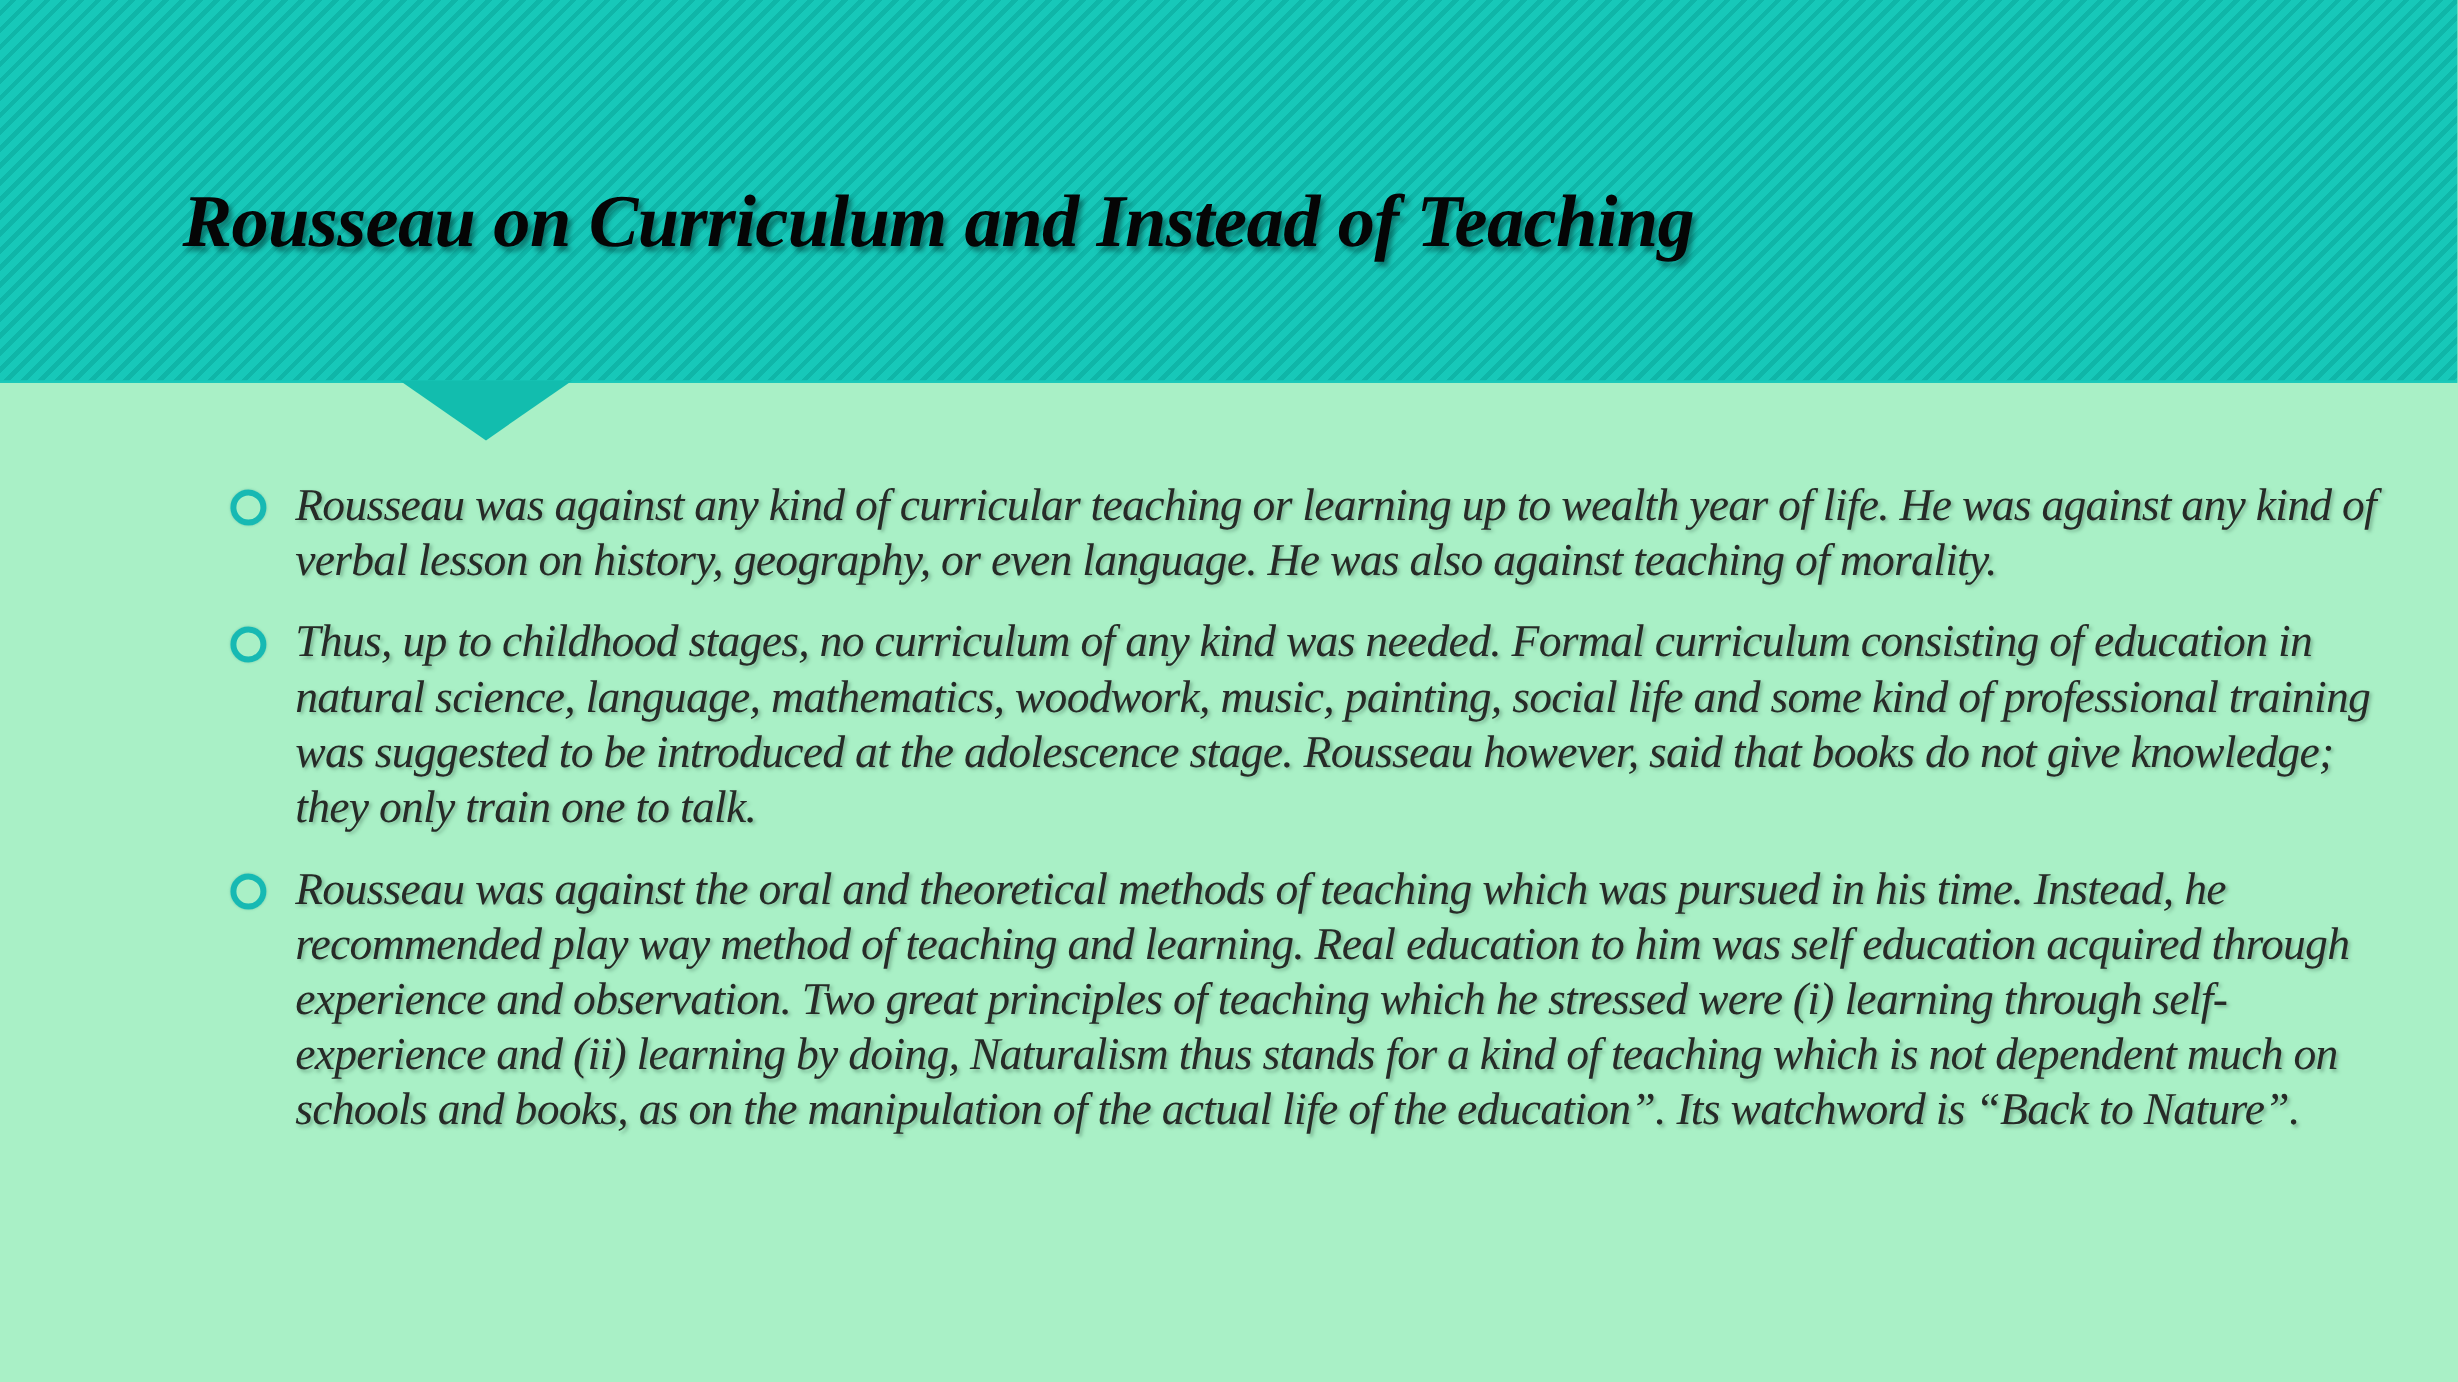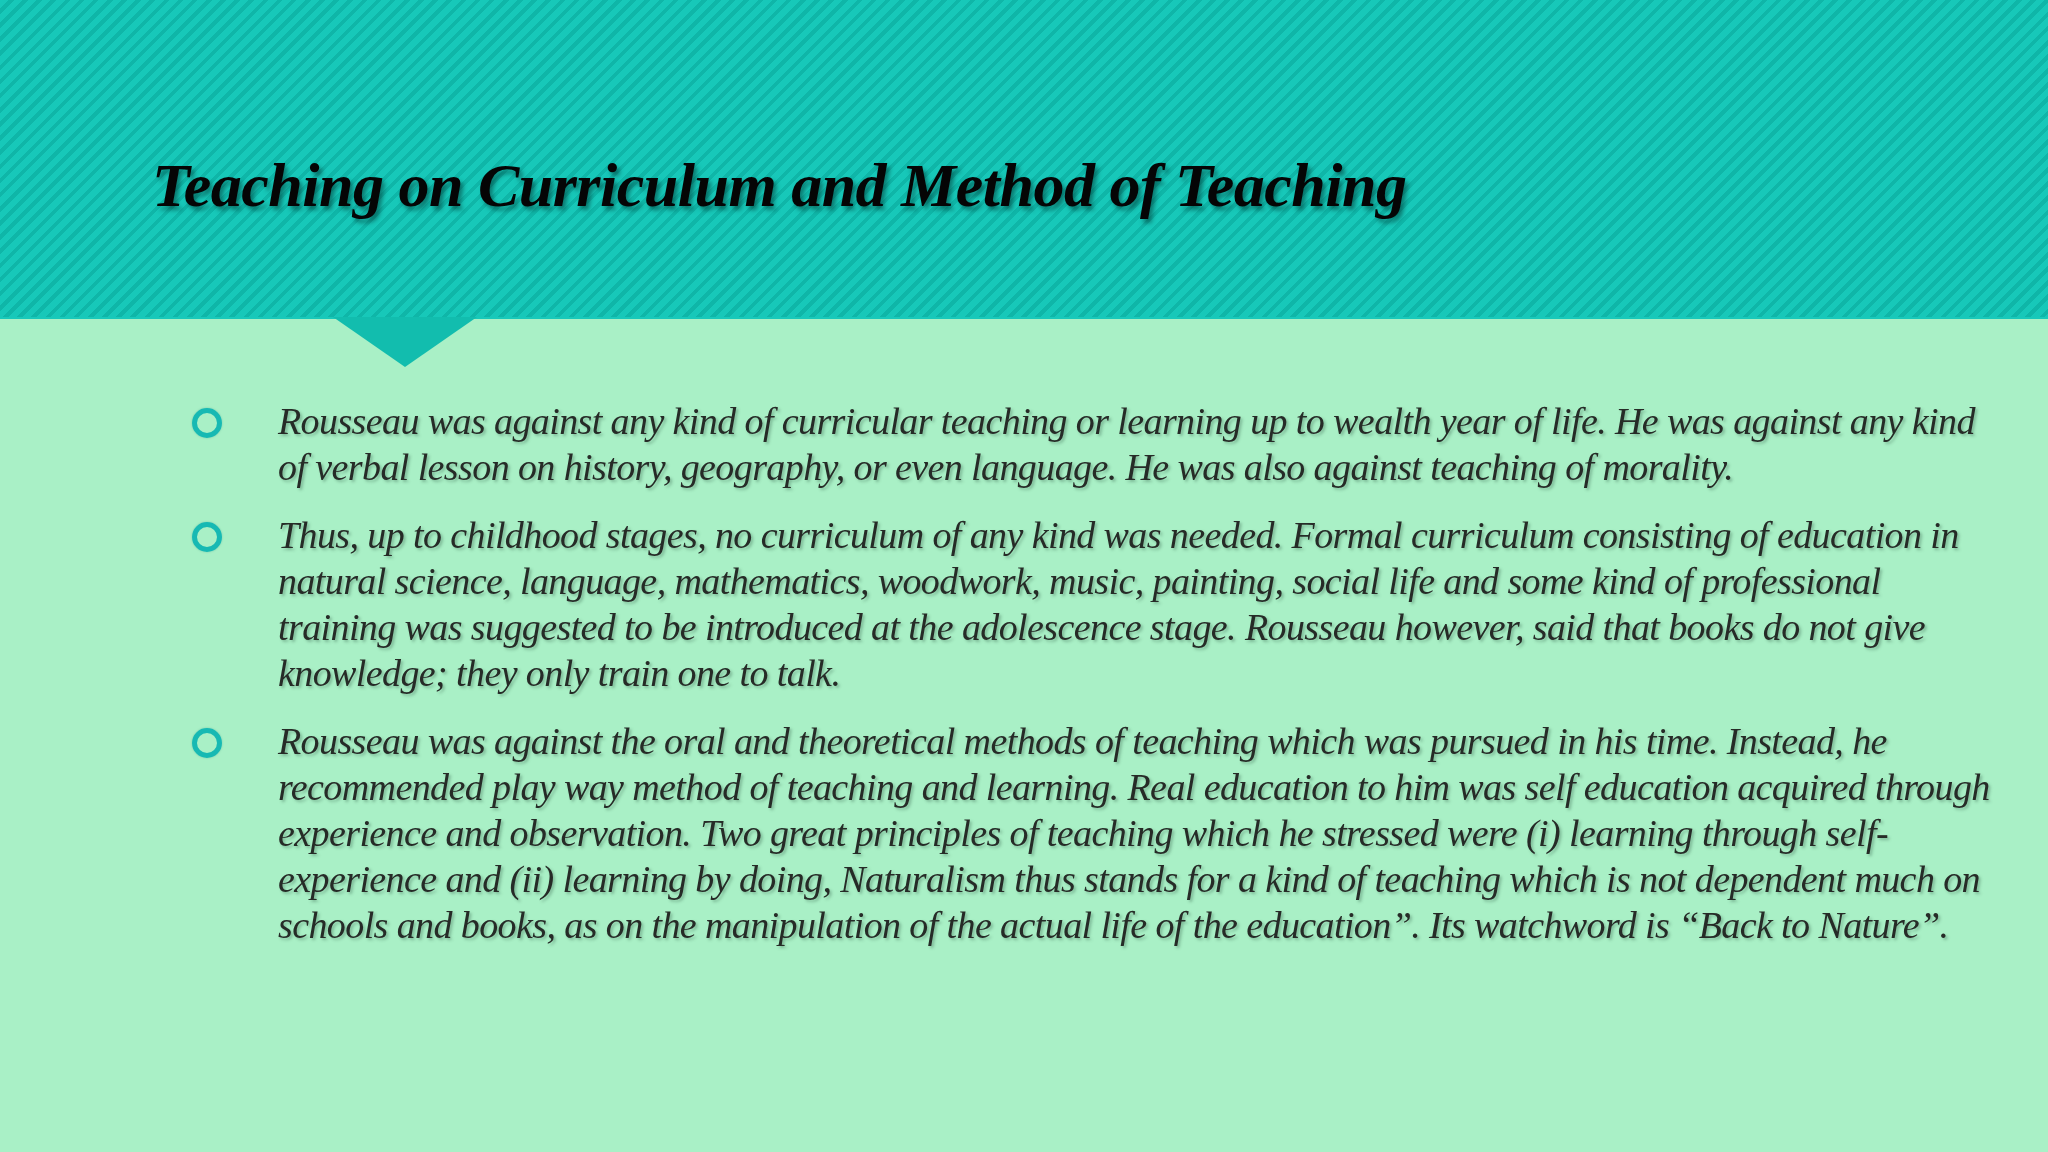--- a/index.html
+++ b/index.html
@@ -86,29 +86,28 @@
       top: 10px;
       width: 20px;
       height: 20px;
       border-radius: 50%;
       border: 5px solid #17b9b3;
       box-sizing: content-box;
       box-shadow: 0 0 2px rgba(20,120,110,0.35);
     }
     .bullet-text {
       display: block;
-      margin-left: 32px;
     }
   </style>
 </head>
 <body>
 
 <div class="slide">
   <div class="header-band">
-    <h1 class="title">Teaching on Curriculum and Method of Teaching</h1>
+    <h1 class="title">Rousseau on Curriculum and Instead of Teaching</h1>
   </div>
   <div class="header-notch"></div>
 
   <div class="content">
     <ul class="bullet-list">
       <li class="bullet-item">
         <span class="bullet-ring"></span>
         <span class="bullet-text">Rousseau was against any kind of curricular teaching or learning up to wealth year of life. He was against any kind of verbal lesson on history, geography, or even language. He was also against teaching of morality.</span>
       </li>
       <li class="bullet-item">

